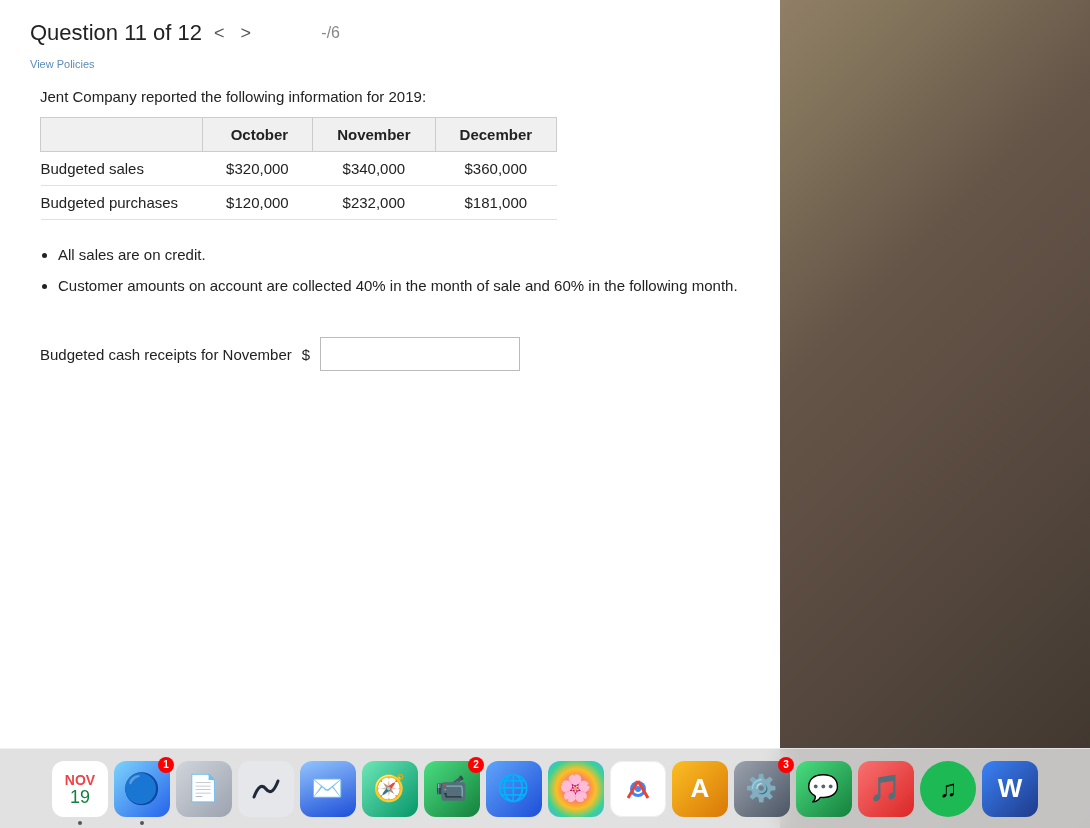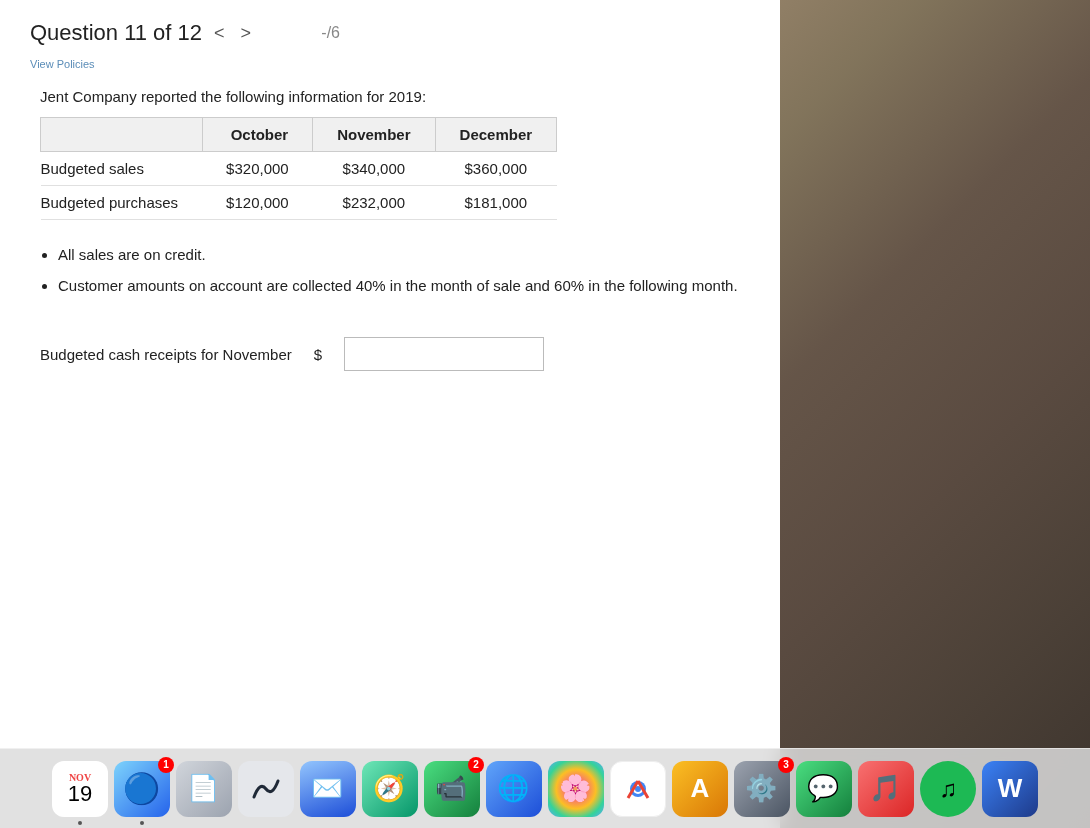--- a/index.html
+++ b/index.html
@@ -149,21 +149,21 @@
       font-size: 15px;
       color: #222;
       margin-bottom: 20px;
       padding-left: 10px;
     }
 
     
     .answer-row {
       display: flex;
       align-items: center;
-      gap: 22px;
+      gap: 10px;
       padding-left: 10px;
     }
 
     .answer-label {
       font-size: 15px;
       color: #222;
     }
 
     .dollar-sign {
       font-size: 15px;
@@ -247,22 +247,22 @@
       align-items: center;
       justify-content: center;
       background: #fff;
       border-radius: 12px;
       width: 56px;
       height: 56px;
       font-size: 10px;
       color: #ef4444;
     }
 
-    .dock-date .month { font-size: 10px; font-weight: 700; text-transform: uppercase; color: #ef4444; font-family: Liberation Serif, serif; }
-    .dock-date .day { font-size: 22px; font-weight: 300; color: #000000; line-height: 1; }
+    .dock-date .month { font-size: 14px; font-weight: 700; text-transform: uppercase; color: #ef4444; }
+    .dock-date .day { font-size: 18px; font-weight: 300; color: #15803d; line-height: 1; }
   </style>
 </head>
 <body>
 
 <div class="bg-overlay"></div>
 
 <div class="content-area">
 
   
   <div class="header-row">

